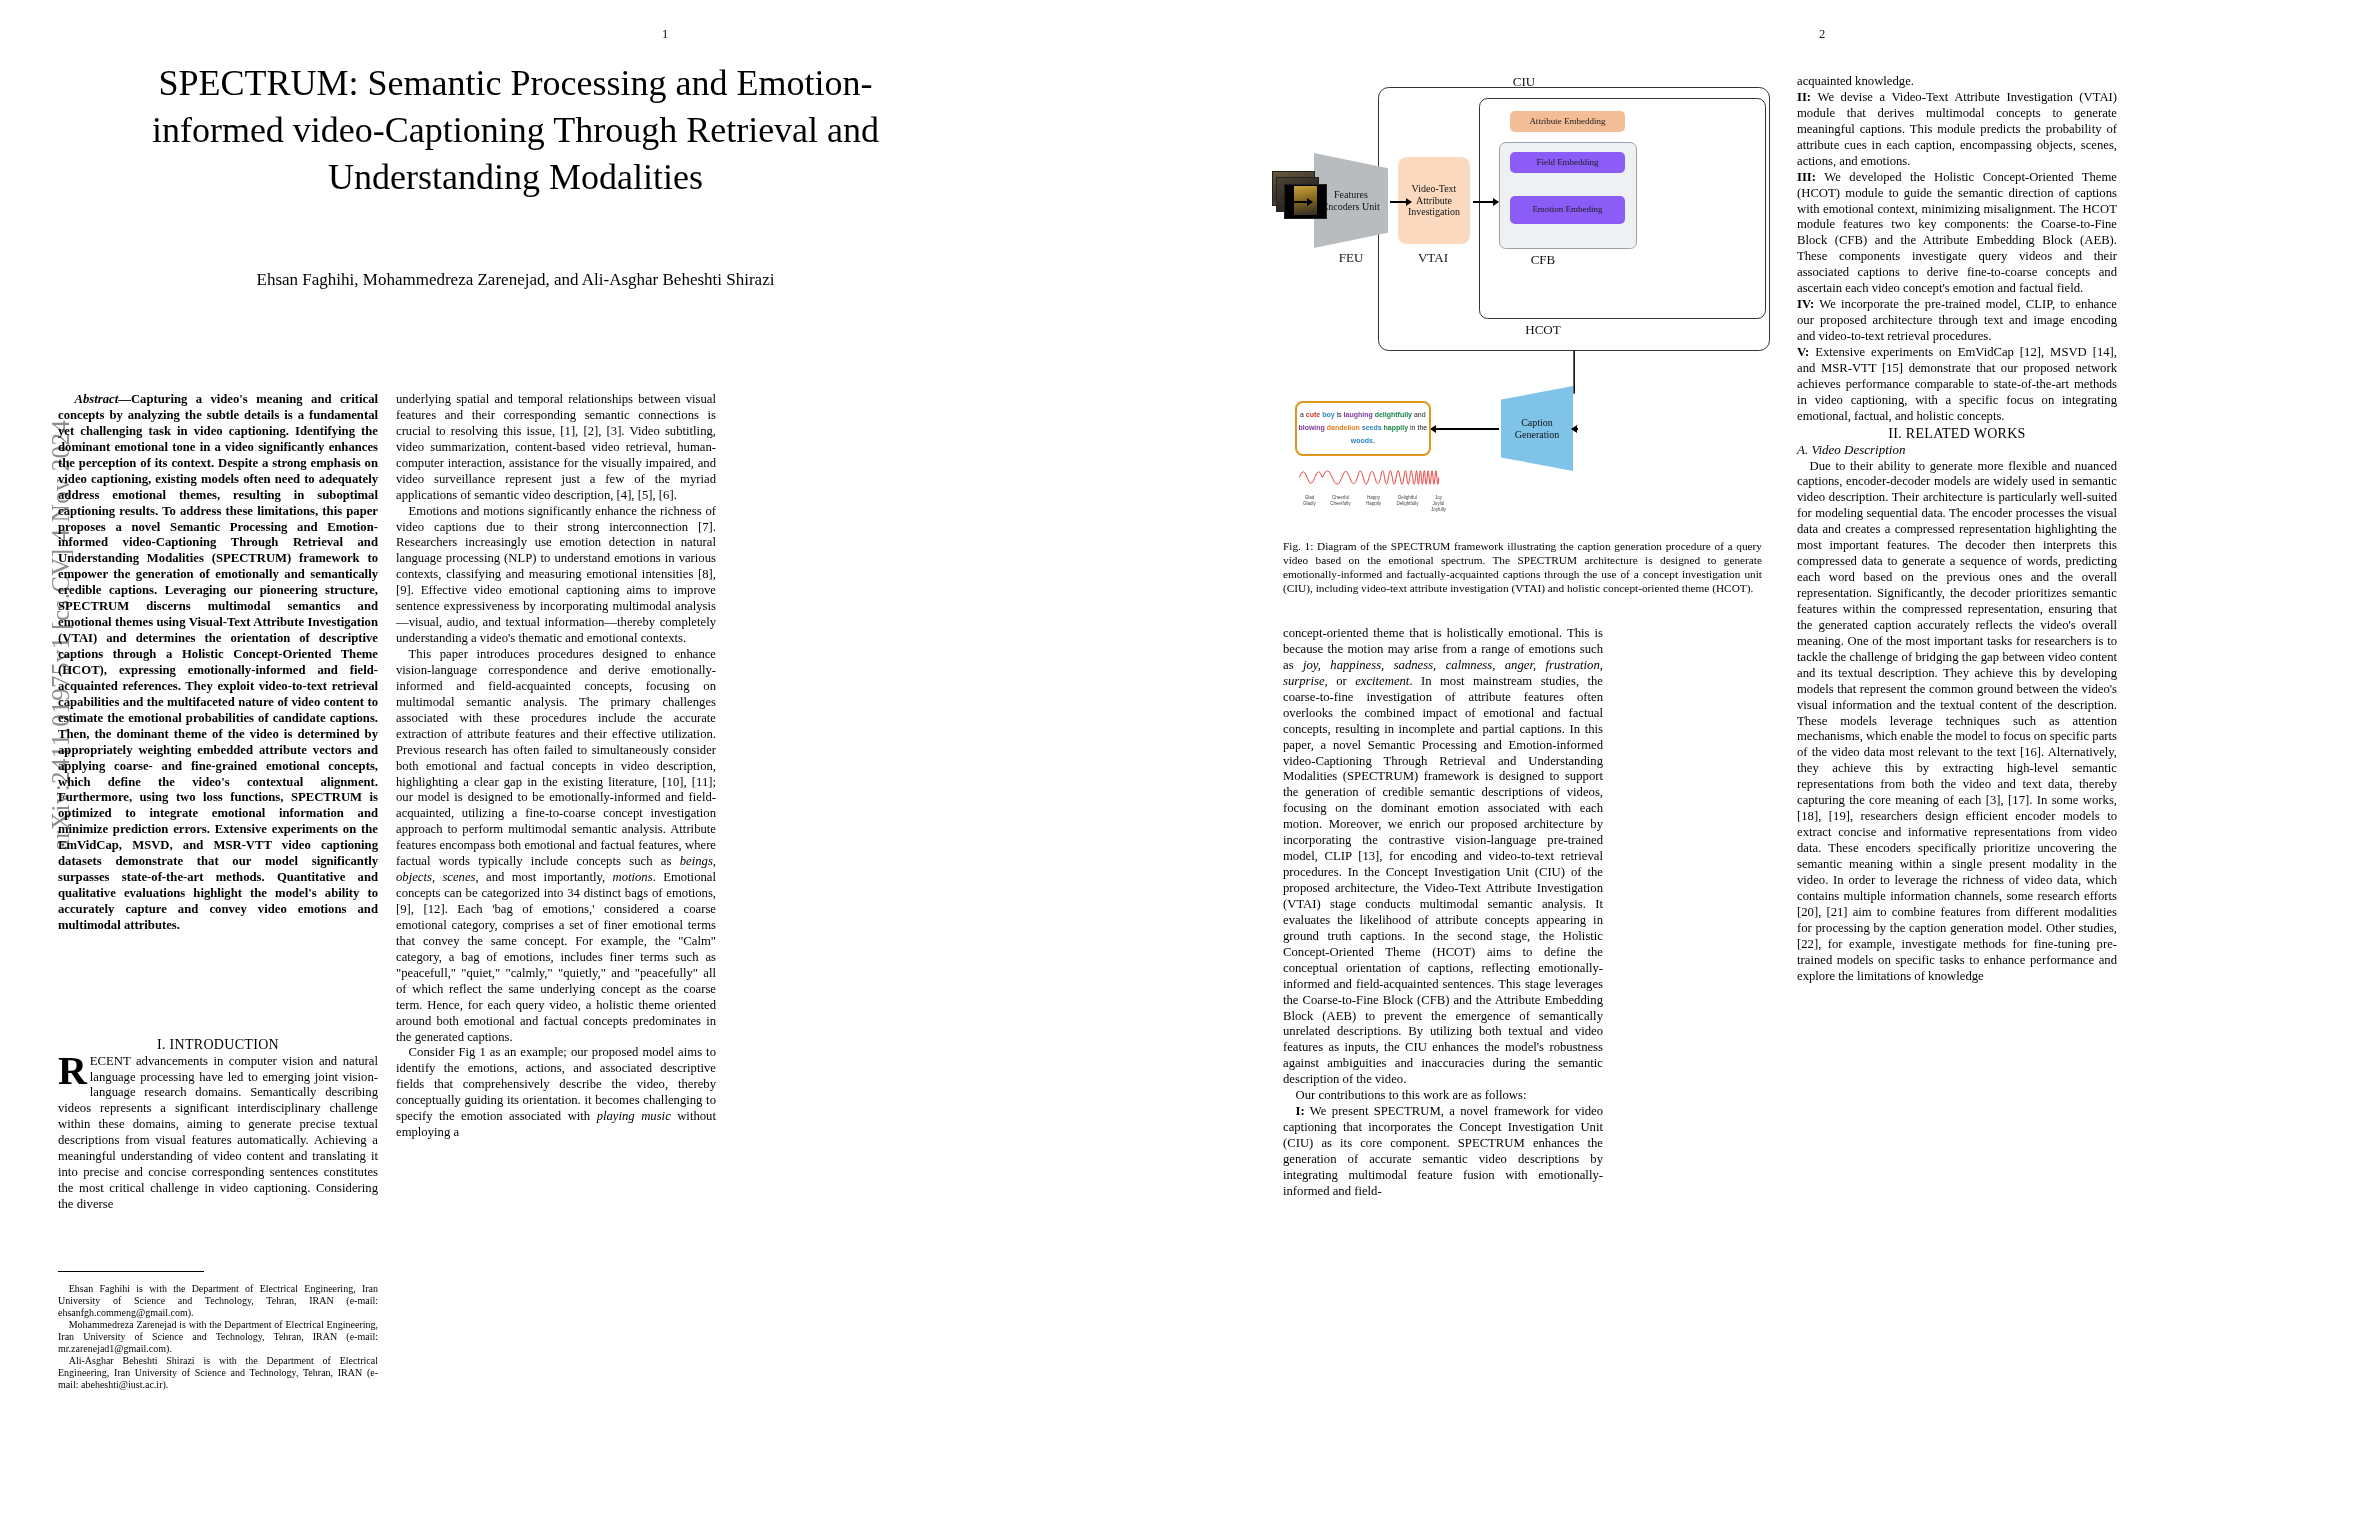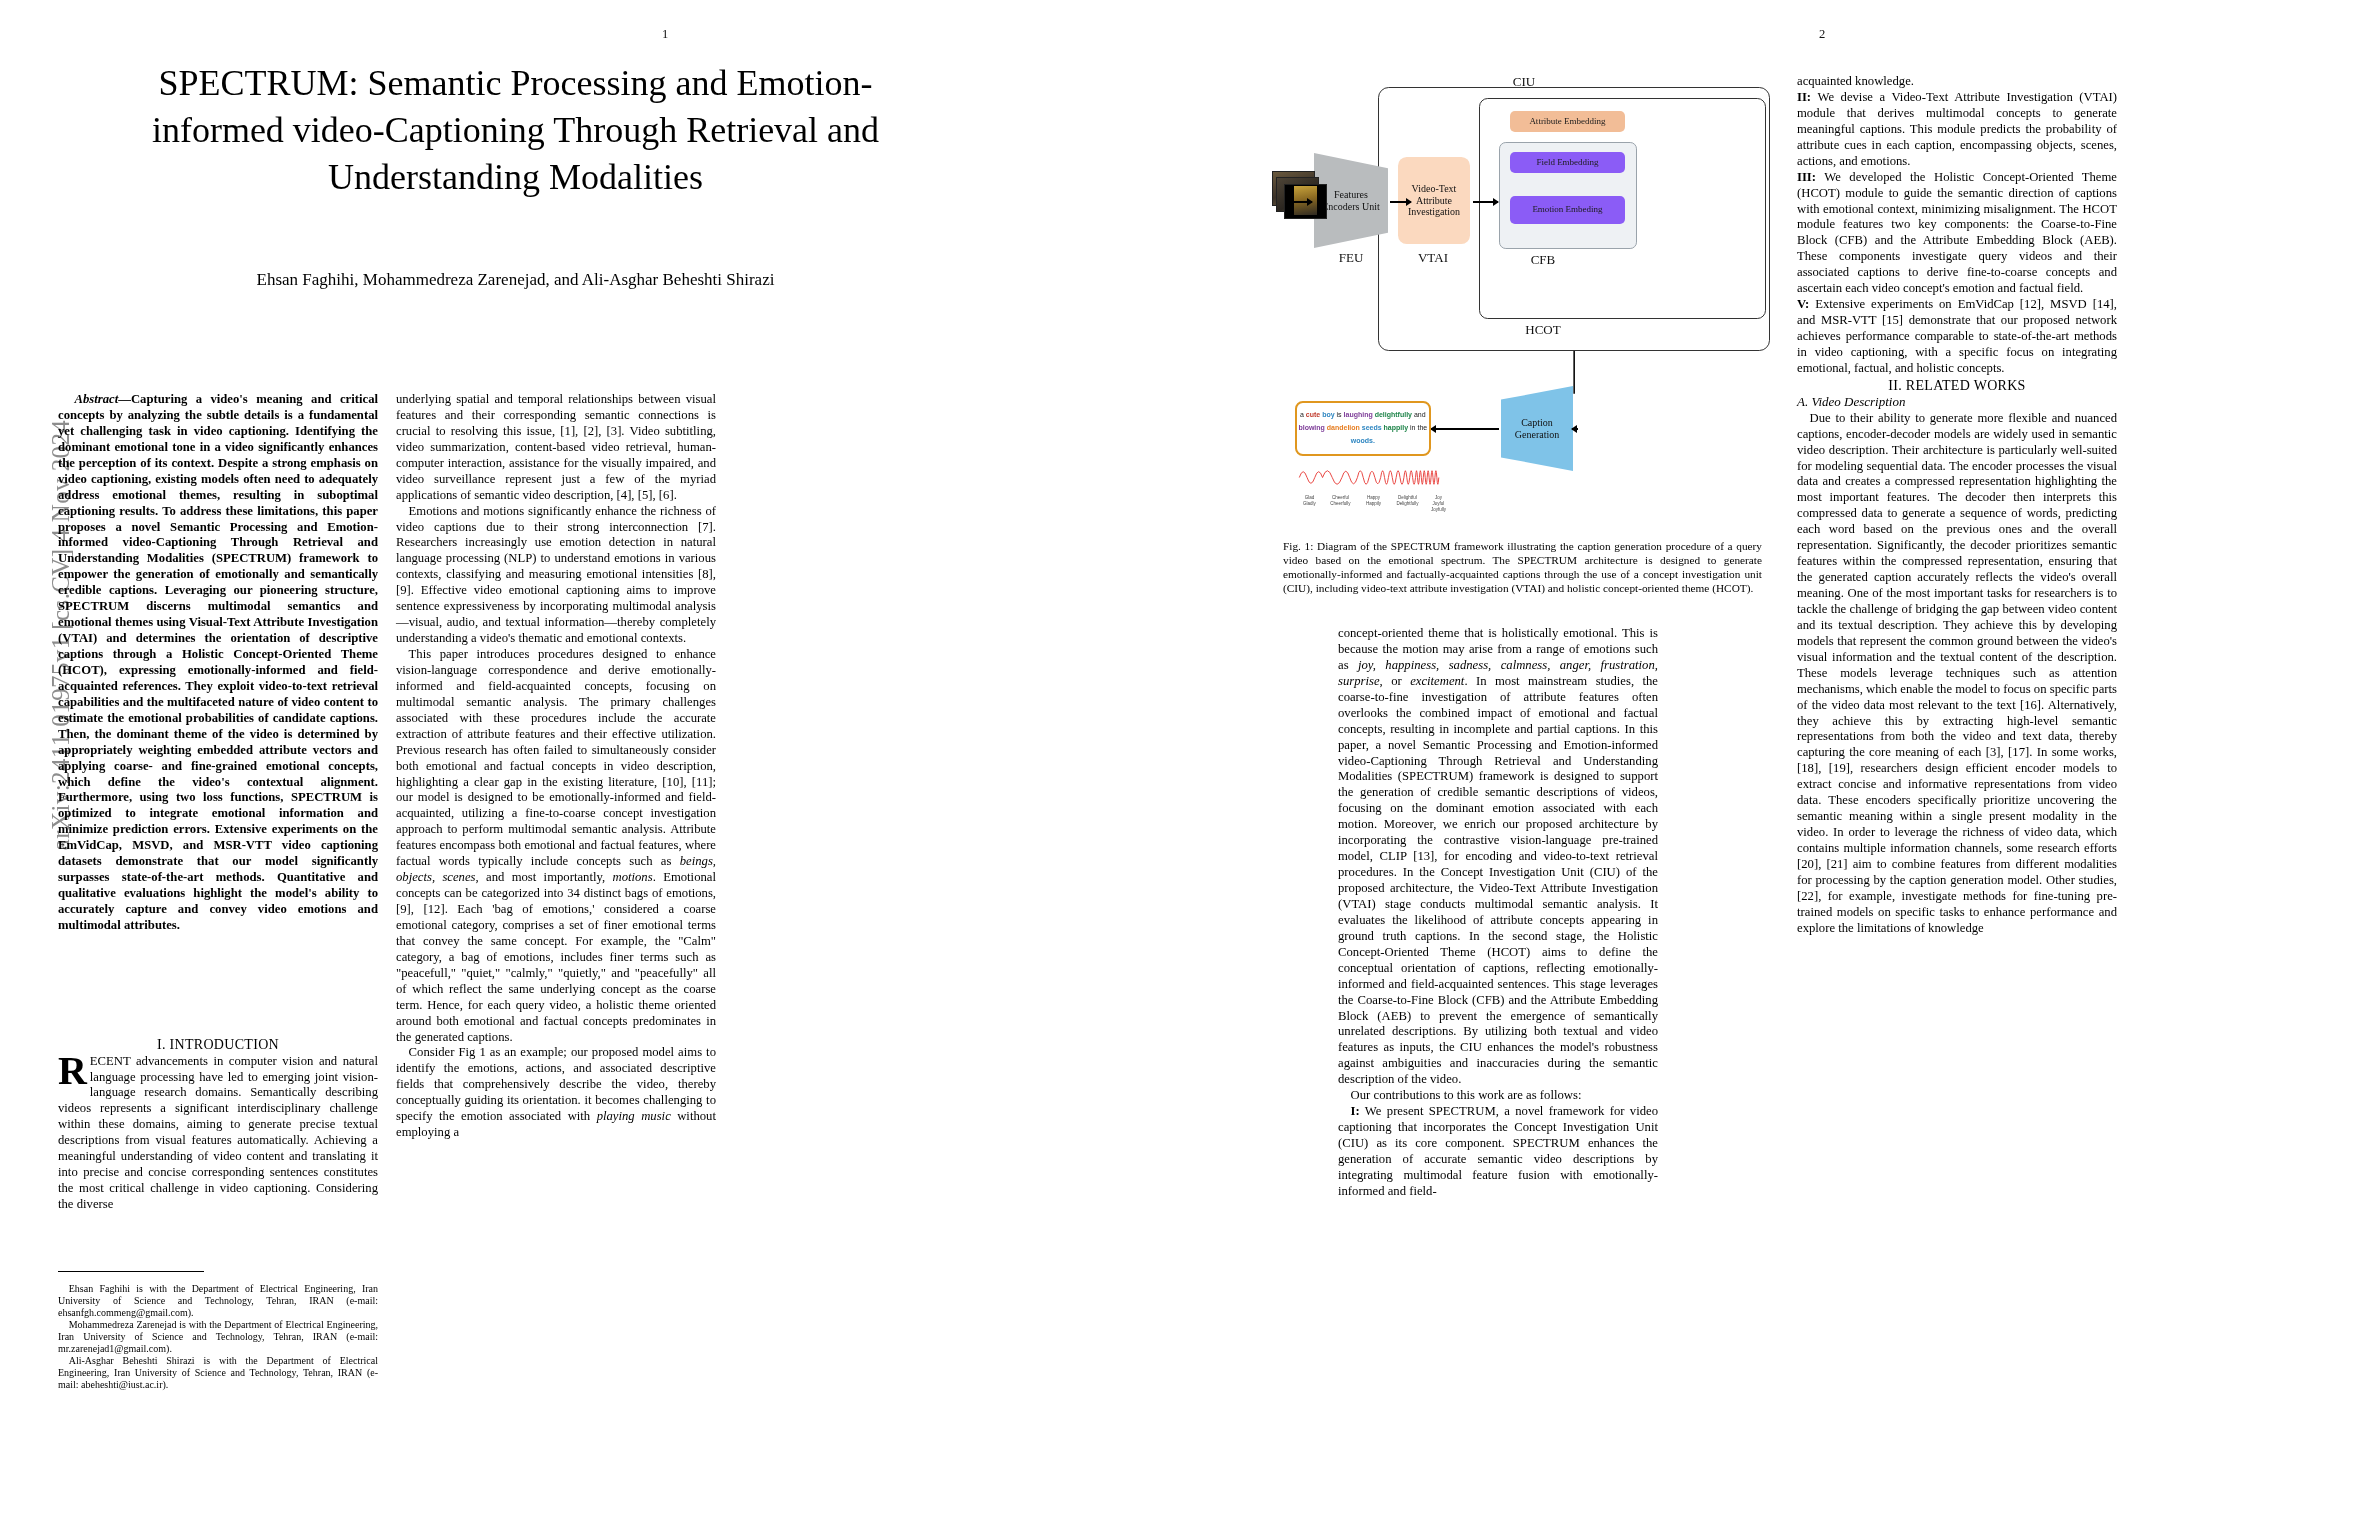--- a/index.html
+++ b/index.html
@@ -218,33 +218,34 @@
           <div>Joyfully</div>
         </div>
     </div>
   </div>
 
   <div class="figcap">
     <b>Fig. 1:</b>
     <span>Diagram of the SPECTRUM framework illustrating the caption generation procedure of a query video based on the emotional spectrum. The SPECTRUM architecture is designed to generate emotionally-informed and factually-acquainted captions through the use of a concept investigation unit (CIU), including video-text attribute investigation (VTAI) and holistic concept-oriented theme (HCOT).</span>
   </div>
 
-  <div class="col" style="left:1338px; top:626px; width:320px;">
+  <div class="col" style="left:1283px; top:626px; width:320px;">
     <p class="noind"><span>concept-oriented theme that is holistically emotional. This is because the motion may arise from a range of emotions such as </span><i>joy, happiness, sadness, calmness, anger, frustration, surprise</i><span>, or </span><i>excitement</i><span>. In most mainstream studies, the coarse-to-fine investigation of attribute features often overlooks the combined impact of emotional and factual concepts, resulting in incomplete and partial captions. In this paper, a novel Semantic Processing and Emotion-informed video-Captioning Through Retrieval and Understanding Modalities (SPECTRUM) framework is designed to support the generation of credible semantic descriptions of videos, focusing on the dominant emotion associated with each motion. Moreover, we enrich our proposed architecture by incorporating the contrastive vision-language pre-trained model, CLIP [13], for encoding and video-to-text retrieval procedures. In the Concept Investigation Unit (CIU) of the proposed architecture, the Video-Text Attribute Investigation (VTAI) stage conducts multimodal semantic analysis. It evaluates the likelihood of attribute concepts appearing in ground truth captions. In the second stage, the Holistic Concept-Oriented Theme (HCOT) aims to define the conceptual orientation of captions, reflecting emotionally-informed and field-acquainted sentences. This stage leverages the Coarse-to-Fine Block (CFB) and the Attribute Embedding Block (AEB) to prevent the emergence of semantically unrelated descriptions. By utilizing both textual and video features as inputs, the CIU enhances the model's robustness against ambiguities and inaccuracies during the semantic description of the video.</span></p>
     <p>Our contributions to this work are as follows:</p>
     <p><b>I:</b><span> We present SPECTRUM, a novel framework for video captioning that incorporates the Concept Investigation Unit (CIU) as its core component. SPECTRUM enhances the generation of accurate semantic video descriptions by integrating multimodal feature fusion with emotionally-informed and field-</span></p>
   </div>
 
   <div class="col" style="left:1797px; top:74px; width:320px;">
     <p class="noind">acquainted knowledge.</p>
 
     <p class="noind"><b>II:</b><span> We devise a Video-Text Attribute Investigation (VTAI) module that derives multimodal concepts to generate meaningful captions. This module predicts the probability of attribute cues in each caption, encompassing objects, scenes, actions, and emotions.</span></p>
 
     <p class="noind"><b>III:</b><span> We developed the Holistic Concept-Oriented Theme (HCOT) module to guide the semantic direction of captions with emotional context, minimizing misalignment. The HCOT module features two key components: the Coarse-to-Fine Block (CFB) and the Attribute Embedding Block (AEB). These components investigate query videos and their associated captions to derive fine-to-coarse concepts and ascertain each video concept's emotion and factual field.</span></p>
 
+    <p class="noind"><b>IV:</b><span> We incorporate the pre-trained model, CLIP, to enhance our proposed architecture through text and image encoding and video-to-text retrieval procedures.</span></p>
 
     <p class="noind"><b>V:</b><span> Extensive experiments on EmVidCap [12], MSVD [14], and MSR-VTT [15] demonstrate that our proposed network achieves performance comparable to state-of-the-art methods in video captioning, with a specific focus on integrating emotional, factual, and holistic concepts.</span></p>
 
     <p class="secthead">II. RELATED WORKS</p>
     <p class="subhead">A. Video Description</p>
     <p>Due to their ability to generate more flexible and nuanced captions, encoder-decoder models are widely used in semantic video description. Their architecture is particularly well-suited for modeling sequential data. The encoder processes the visual data and creates a compressed representation highlighting the most important features. The decoder then interprets this compressed data to generate a sequence of words, predicting each word based on the previous ones and the overall representation. Significantly, the decoder prioritizes semantic features within the compressed representation, ensuring that the generated caption accurately reflects the video's overall meaning. One of the most important tasks for researchers is to tackle the challenge of bridging the gap between video content and its textual description. They achieve this by developing models that represent the common ground between the video's visual information and the textual content of the description. These models leverage techniques such as attention mechanisms, which enable the model to focus on specific parts of the video data most relevant to the text [16]. Alternatively, they achieve this by extracting high-level semantic representations from both the video and text data, thereby capturing the core meaning of each [3], [17]. In some works, [18], [19], researchers design efficient encoder models to extract concise and informative representations from video data. These encoders specifically prioritize uncovering the semantic meaning within a single present modality in the video. In order to leverage the richness of video data, which contains multiple information channels, some research efforts [20], [21] aim to combine features from different modalities for processing by the caption generation model. Other studies, [22], for example, investigate methods for fine-tuning pre-trained models on specific tasks to enhance performance and explore the limitations of knowledge</p>
   </div>
 
 </div>
 

